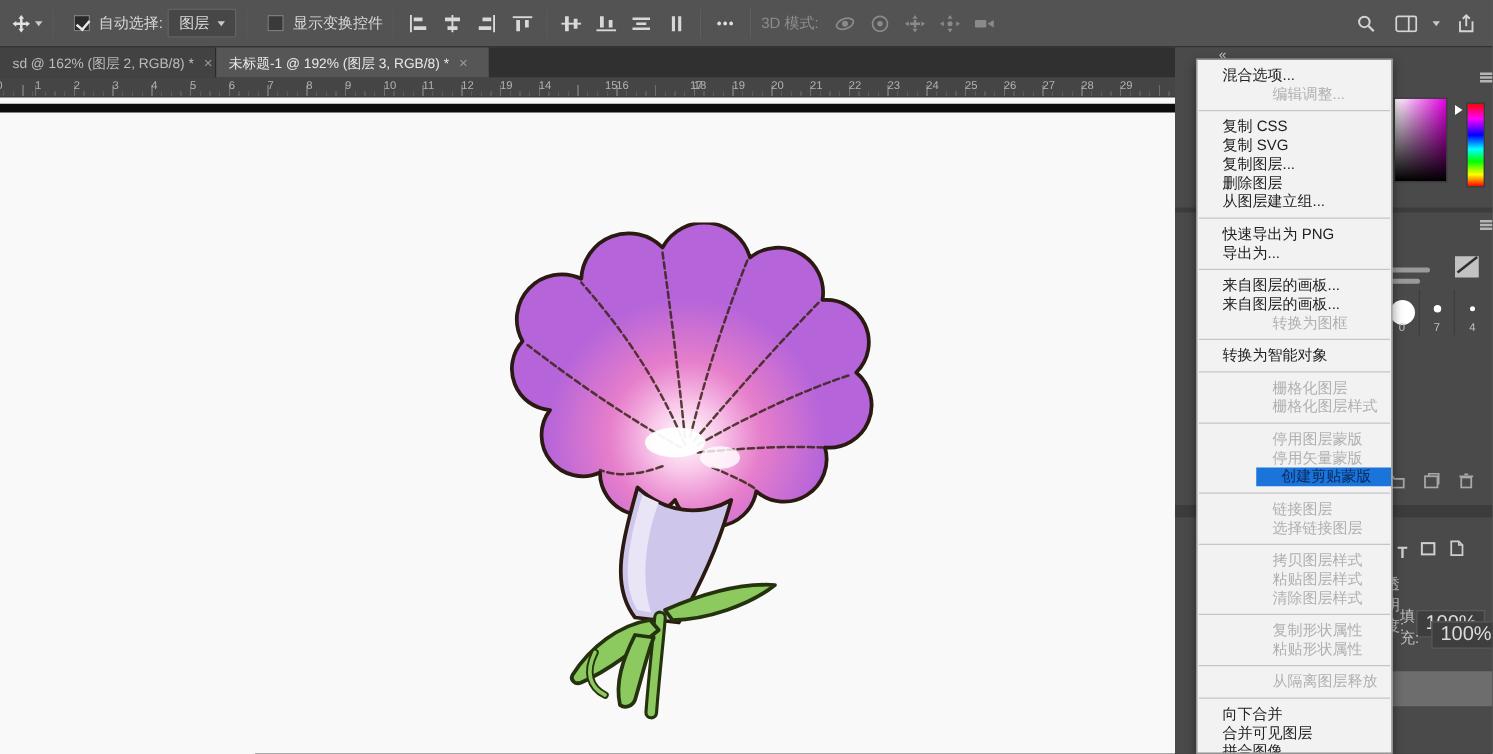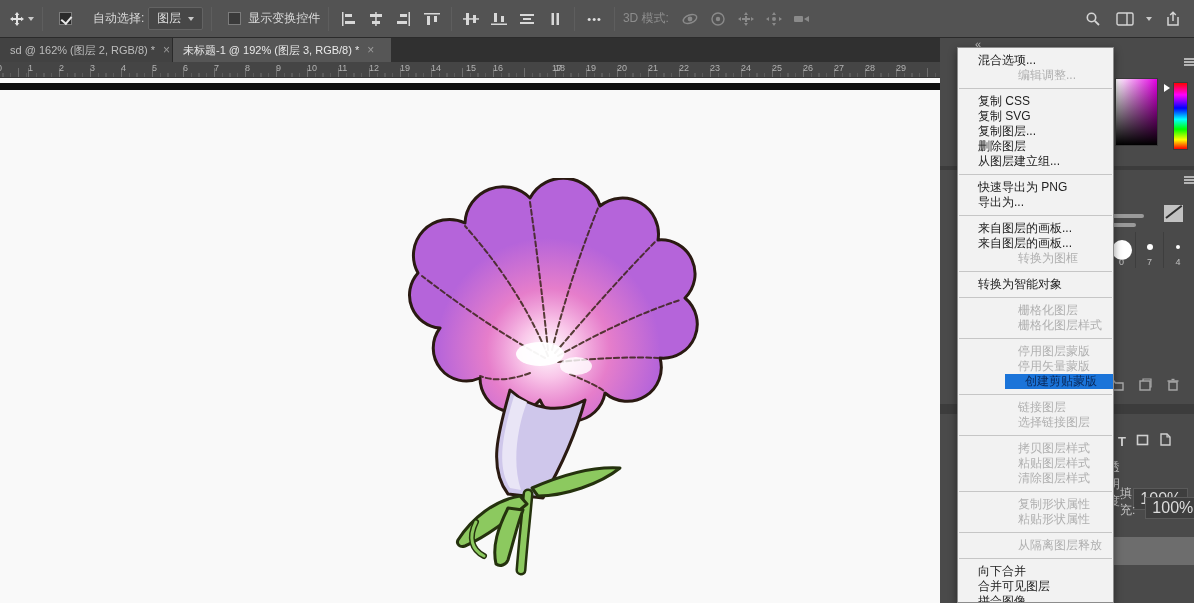--- a/index.html
+++ b/index.html
@@ -100,21 +100,21 @@
   <div class="optionsbar">
     <div class="tb-icon" style="margin-left:6px">
       <svg width="16" height="16" viewBox="0 0 16 16">
           <path fill="#e2e2e2" d="M8 1 10.3 4H9v3h3V5.7L15 8l-3 2.3V9H9v3h1.3L8 15 5.7 12H7V9H4v1.3L1 8l3-2.3V7h3V4H5.7Z"></path>
         </svg>
     </div>
     <span class="chev"></span>
     <div class="tb-sep"></div>
 
     <div class="cbx checked"></div>
-    <span style="margin-left:21px">自动选择:</span>
+    <span style="margin-left:7px">自动选择:</span>
     <div class="dd-btn">
       <span>图层</span>
       <span class="chev"></span>
     </div>
     <div class="tb-sep"></div>
 
     <div class="cbx"></div>
     <span style="margin-left:7px">显示变换控件</span>
     <div class="tb-sep"></div>
 
@@ -258,21 +258,21 @@
       <span class="ruler-num" style="left: 152px;">5</span>
       <span class="ruler-num" style="left: 183px;">6</span>
       <span class="ruler-num" style="left: 214px;">7</span>
       <span class="ruler-num" style="left: 245px;">8</span>
       <span class="ruler-num" style="left: 276px;">9</span>
       <span class="ruler-num" style="left: 307px;">10</span>
       <span class="ruler-num" style="left: 338px;">11</span>
       <span class="ruler-num" style="left: 369px;">12</span>
       <span class="ruler-num" style="left: 400px;">19</span>
       <span class="ruler-num" style="left: 431px;">14</span>
-      <span class="ruler-num" style="left: 466px;">15</span>
+      <span class="ruler-num" style="left: 484px;">15</span>
       <span class="ruler-num" style="left: 493px;">16</span>
       <span class="ruler-num" style="left: 524px; margin-left: 28px;">17</span>
       <span class="ruler-num" style="left: 555px;">18</span>
       <span class="ruler-num" style="left: 586px;">19</span>
       <span class="ruler-num" style="left: 617px;">20</span>
       <span class="ruler-num" style="left: 648px;">21</span>
       <span class="ruler-num" style="left: 679px;">22</span>
       <span class="ruler-num" style="left: 710px;">23</span>
       <span class="ruler-num" style="left: 741px;">24</span>
       <span class="ruler-num" style="left: 772px;">25</span>

